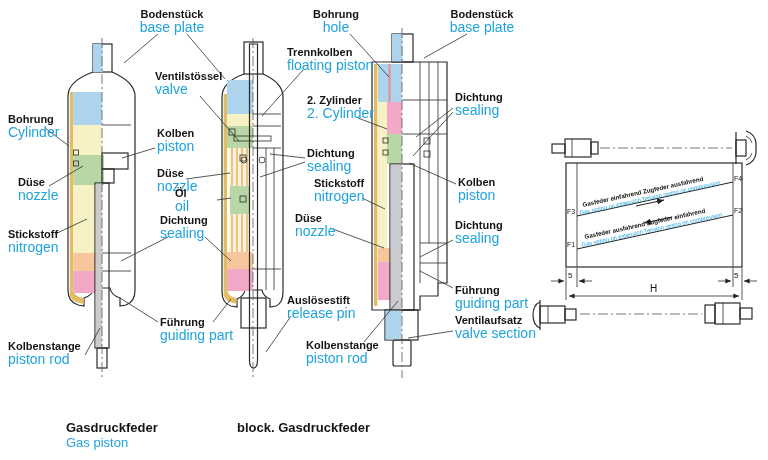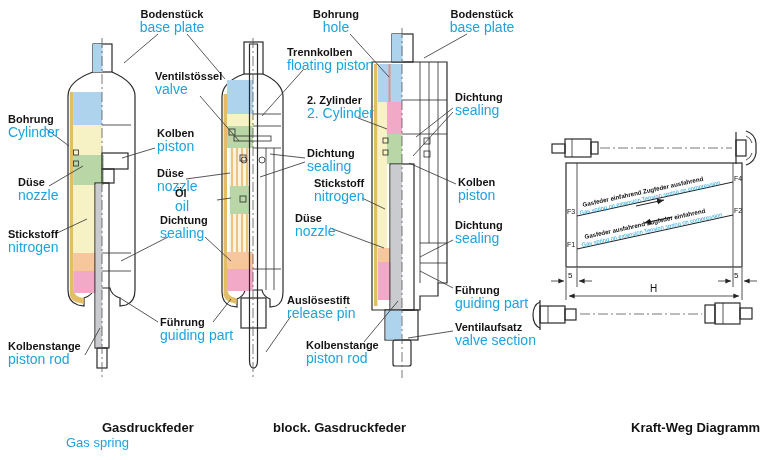--- a/index.html
+++ b/index.html
@@ -5,21 +5,21 @@
   html,body{margin:0;padding:0;background:#fff;}
   .canvas{position:relative;width:768px;height:460px;background:#fff;overflow:hidden;
           font-family:"Liberation Sans",sans-serif;}
   .canvas svg{position:absolute;left:0;top:0;}
   .lbl{position:absolute;white-space:nowrap;}
   .lbl .de{font-size:11px;line-height:13px;font-weight:bold;color:#141414;}
   .lbl .en{font-size:14px;line-height:13px;color:#1fa3dd;}
   .ctr{transform:translateX(-50%);text-align:center;}
   .rt{}
   .cap{position:absolute;top:420px;white-space:nowrap;}
-  .cap .cde{font-size:13px;line-height:15px;font-weight:bold;color:#141414;margin-left:36px;}
+  .cap .cde{font-size:13px;line-height:15px;font-weight:bold;color:#141414;}
   .cap .cen{font-size:13px;line-height:15px;color:#1fa3dd;}
   .fdg{font-family:"Liberation Sans",sans-serif;font-size:6.2px;font-weight:bold;fill:#111;}
   .fen{font-family:"Liberation Sans",sans-serif;font-size:5.8px;fill:#1fa3dd;}
   .ff{font-family:"Liberation Sans",sans-serif;font-size:7px;fill:#111;}
   .d5{font-family:"Liberation Sans",sans-serif;font-size:8px;fill:#111;}
   .dh{font-family:"Liberation Sans",sans-serif;font-size:10px;fill:#111;}
   .cl{stroke:#555;stroke-width:0.8;stroke-dasharray:10,3,2,3;fill:none;}
   .ol{stroke:#2a2a2a;stroke-width:1.2;fill:none;}
   .tl{stroke:#2a2a2a;stroke-width:0.8;fill:none;}
   .ld{stroke:#3a3a3a;stroke-width:0.85;fill:none;}
@@ -314,29 +314,28 @@
       <div class="en">piston</div>
     </div>
 <div class="lbl" style="left:455px;top:219px">
       <div class="de">Dichtung</div>
       <div class="en">sealing</div>
     </div>
 <div class="lbl" style="left:455px;top:284px">
       <div class="de">Führung</div>
       <div class="en">guiding part</div>
     </div>
-<div class="lbl" style="left:455px;top:321px">
+<div class="lbl" style="left:455px;top:314px">
       <div class="de">Ventilaufsatz</div>
       <div class="en">valve section</div>
     </div>
 
 <div class="cap" style="left:66px">
       <div class="cde">Gasdruckfeder</div>
-      <div class="cen">Gas spring</div>
+      <div class="cen">Gas piston</div>
     </div>
 <div class="cap" style="left:237px">
       <div class="cde">block. Gasdruckfeder</div>
     </div>
 <div class="cap" style="left:595px">
-      <div class="cde">Kraft-Weg Diagramm</div>
     </div>
 
 </div>
 
 </body></html>

